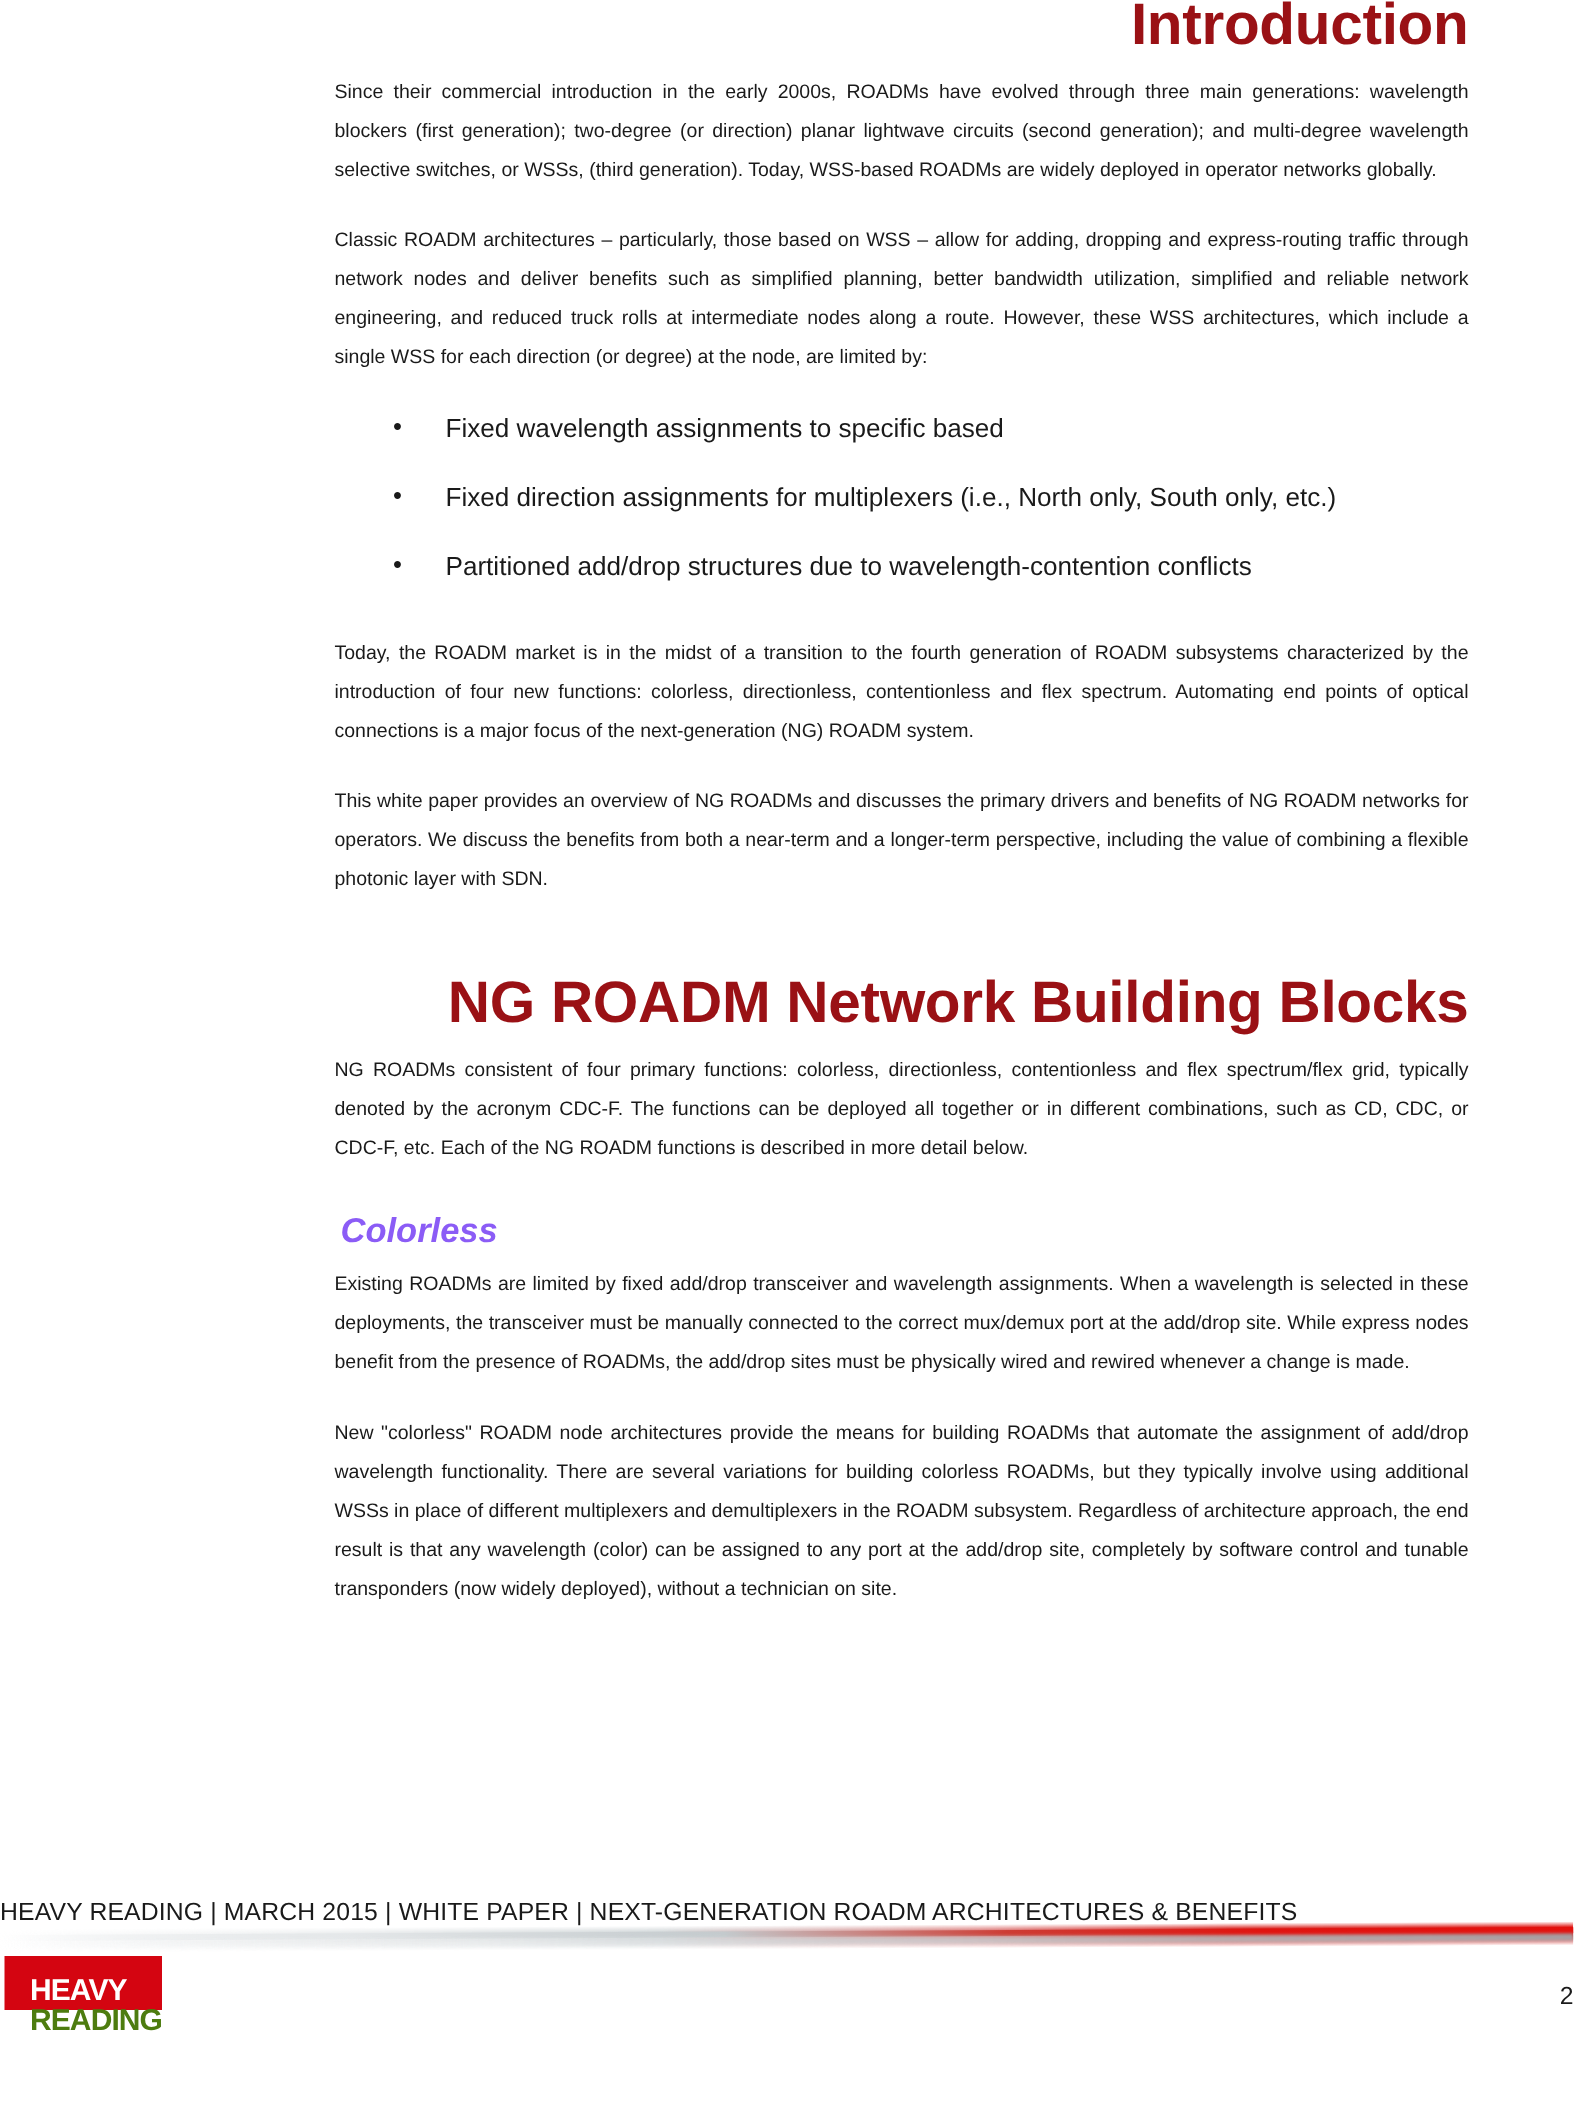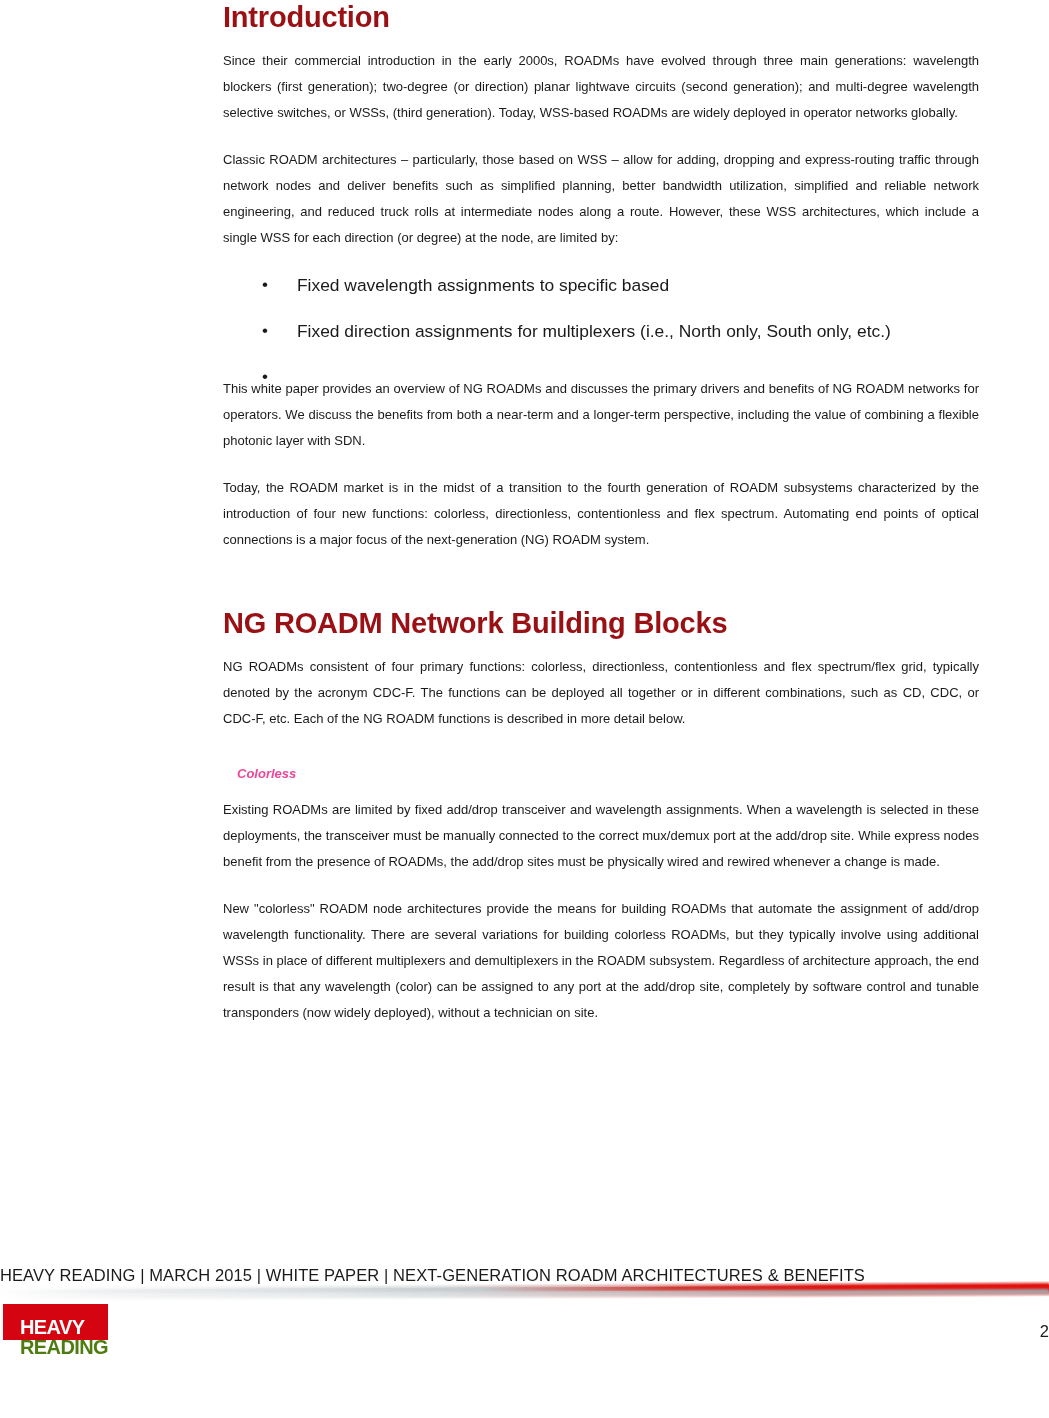--- a/index.html
+++ b/index.html
@@ -25,35 +25,36 @@
 
   
   .content {
     position: absolute;
     left: 223px;
     top: 0px;
     width: 756px;
   }
 
   h1.section-title {
-    font-size: 29px;
+    font-size: 39px;
     line-height: 34px;
     font-weight: bold;
     color: #9A1115;
     margin: 0 0 14px 0;
     letter-spacing: -0.2px;
+    text-align: right;
   }
 
   h3.sub-title {
-    font-size: 13px;
+    font-size: 23px;
     line-height: 22px;
     font-weight: bold;
     font-style: italic;
-    color: #ec4899;
-    margin: 0 0 12px 14px;
+    color: #8b5cf6;
+    margin: 0 0 12px 4px;
   }
 
   p.body-text {
     font-size: 13px;
     line-height: 26px;
     text-align: justify;
     margin: 0 0 21px 0;
     color: #1a1a1a;
     hyphens: none;
   }
@@ -231,28 +232,29 @@
       <li>
         <span class="bullet-dot">•</span>
         <span>Fixed wavelength assignments to specific based</span>
       </li>
       <li>
         <span class="bullet-dot">•</span>
         <span>Fixed direction assignments for multiplexers (i.e., North only, South only, etc.)</span>
       </li>
       <li>
         <span class="bullet-dot">•</span>
+        <span>Partitioned add/drop structures due to wavelength-contention conflicts</span>
       </li>
     </ul>
 
     <div class="gap-small"></div>
 
+    <p class="body-text">Today, the ROADM market is in the midst of a transition to the fourth generation of ROADM subsystems characterized by the introduction of four new functions: colorless, directionless, contentionless and flex spectrum. Automating end points of optical connections is a major focus of the next-generation (NG) ROADM system.</p>
+
     <p class="body-text">This white paper provides an overview of NG ROADMs and discusses the primary drivers and benefits of NG ROADM networks for operators. We discuss the benefits from both a near-term and a longer-term perspective, including the value of combining a flexible photonic layer with SDN.</p>
-
-    <p class="body-text">Today, the ROADM market is in the midst of a transition to the fourth generation of ROADM subsystems characterized by the introduction of four new functions: colorless, directionless, contentionless and flex spectrum. Automating end points of optical connections is a major focus of the next-generation (NG) ROADM system.</p>
 
     <div class="gap-before-heading"></div>
 
     <h1 class="section-title">NG ROADM Network Building Blocks</h1>
 
     <p class="body-text">NG ROADMs consistent of four primary functions: colorless, directionless, contentionless and flex spectrum/flex grid, typically denoted by the acronym CDC-F. The functions can be deployed all together or in different combinations, such as CD, CDC, or CDC-F, etc. Each of the NG ROADM functions is described in more detail below.</p>
 
     <div class="gap-small"></div>
 
     <h3 class="sub-title">Colorless</h3>

